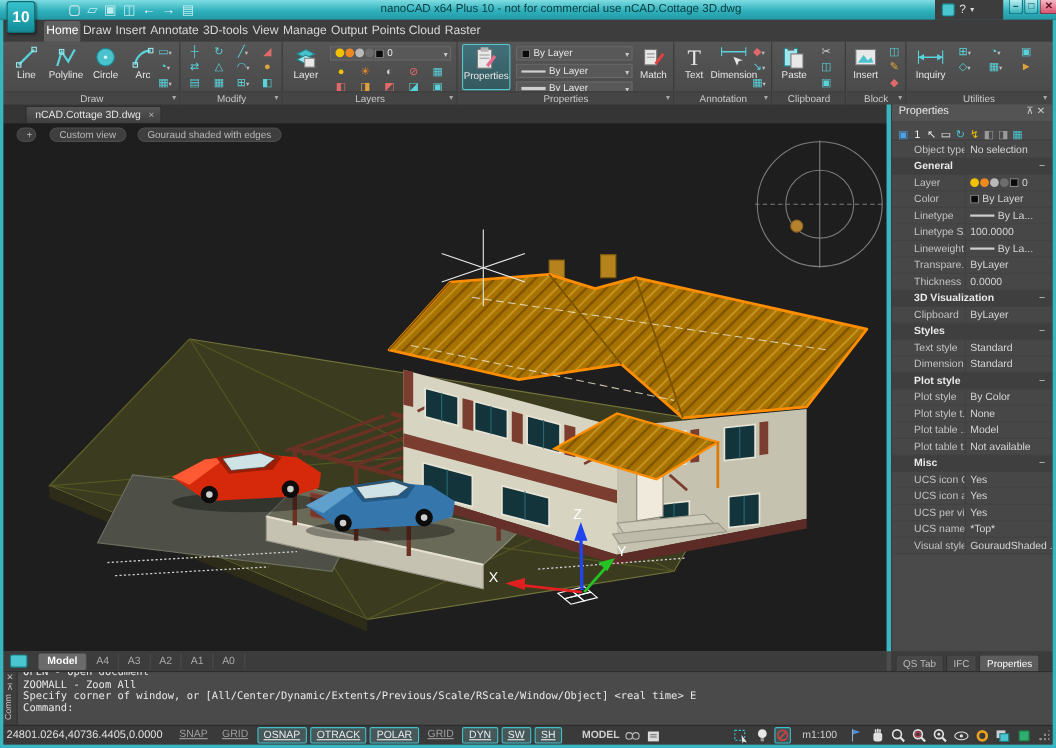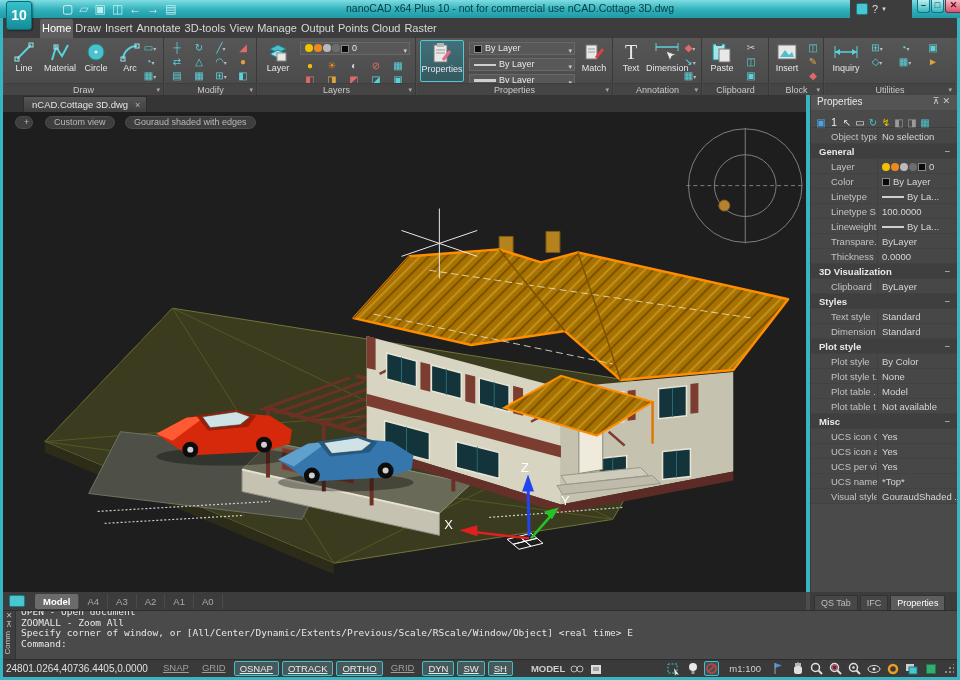--- a/index.html
+++ b/index.html
@@ -62,21 +62,21 @@
   .panel{left:810px;top:95px;width:147px;height:497px;background:#4a4a4a;border-left:1px solid #3a3a3a;}
   .phead{position:relative;height:15px;background:#545454;font-size:10px;color:#e8e8e8;padding:1px 0 0 6px;}
   .phead .tools{position:absolute;right:4px;top:1px;font-size:9px;color:#ccc;letter-spacing:3px;}
   .ptool{position:relative;height:18px;border-bottom:1px solid #3e3e3e;padding:2px 0 0 4px;white-space:nowrap;}
   .ptool span{display:inline-block;width:12px;height:13px;font-size:10px;line-height:13px;text-align:center;margin-right:1px;}
   .prows{position:absolute;left:0;top:34px;right:0;}
   .prow{display:flex;height:15px;font-size:9.5px;line-height:15px;border-bottom:1px solid #424242;background:#474747;}
   .prow .lbl{width:66px;padding-left:20px;color:#c3c3c3;overflow:hidden;white-space:nowrap;}
   .prow .val{flex:1;padding-left:4px;color:#d6d6d6;border-left:1px solid #404040;overflow:hidden;white-space:nowrap;}
   .prow.sec{background:#3f3f3f;font-weight:bold;color:#e9e9e9;}
-  .prow.sec .lbl{width:auto;flex:1;padding-left:8px;color:#e9e9e9;}
+  .prow.sec .lbl{width:auto;flex:1;padding-left:8px;color:#e9e9e9;margin-left:12px;}
   .prow.sec .minus{padding-right:7px;color:#cfcfcf;font-weight:normal;}
   .mini{display:inline-block;width:8px;height:8px;border-radius:50%;vertical-align:-1px;margin-right:1px;}
   .panel-tabs{left:810px;top:592px;width:147px;height:18px;background:#3c3c3c;display:flex;align-items:flex-end;padding-left:4px;gap:2px;}
   .ptab{font-size:9px;color:#bdbdbd;background:#474747;border:1px solid #323232;border-bottom:none;
     padding:2px 6px 2px;border-radius:2px 2px 0 0;}
   .ptab.active{background:#5d5d5d;color:#fff;}
 
   
   .layoutbar{left:3px;top:592px;width:803px;height:18px;background:#3c3c3c;display:flex;align-items:center;padding-left:6px;}
   .lt-icon{width:16px;height:12px;background:#49c6cf;border:1px solid #1b7d87;border-radius:2px;margin-right:10px;}
@@ -156,21 +156,21 @@
             <line x1="4" y1="18" x2="18" y2="4" stroke="#5ad2da" stroke-width="2"></line>
             <rect x="2" y="16" width="4" height="4" fill="none" stroke="#9fe6ec"></rect>
             <rect x="16" y="2" width="4" height="4" fill="none" stroke="#9fe6ec"></rect>
           </svg>
         <span>Line</span></div>
       <div class="bigbtn" style="left:38px">
         <svg width="22" height="22">
             <polyline points="3,19 7,6 13,15 19,4" fill="none" stroke="#5ad2da" stroke-width="2"></polyline>
             <rect x="5" y="4" width="4" height="4" fill="none" stroke="#9fe6ec"></rect>
           </svg>
-        <span>Material</span></div>
+        <span>Polyline</span></div>
       <div class="bigbtn" style="left:74px">
         <svg width="22" height="22">
             <circle cx="11" cy="11" r="8" fill="#49c2cb" stroke="#1e858e"></circle>
             <circle cx="11" cy="11" r="1.6" fill="#d6f6f8"></circle>
           </svg>
         <span>Circle</span></div>
       <div class="bigbtn" style="left:108px">
         <svg width="22" height="22">
             <path d="M4,18 A14,14 0 0 1 18,5" fill="none" stroke="#5ad2da" stroke-width="2"></path>
             <rect x="2" y="16" width="4" height="4" fill="none" stroke="#9fe6ec"></rect>
@@ -657,21 +657,21 @@
     <div class="cmd-lines" id="cmd-lines"><div>OPEN - Open document</div><div>ZOOMALL - Zoom All</div><div>Specify corner of window, or [All/Center/Dynamic/Extents/Previous/Scale/RScale/Window/Object] &lt;real time&gt; E</div><div>Command:</div></div>
   </div>
 
   <div class="abs statusbar">
     <span class="coords">24801.0264,40736.4405,0.0000</span>
     <span id="toggles" style="display:flex;gap:3px">
         <span class="tog">SNAP</span>
         <span class="tog">GRID</span>
         <span class="tog on">OSNAP</span>
         <span class="tog on">OTRACK</span>
-        <span class="tog on">ORTHO</span>
+        <span class="tog on">POLAR</span>
         <span class="tog">GRID</span>
         <span class="tog on">DYN</span>
         <span class="tog on">SW</span>
         <span class="tog on">SH</span>
       </span>
     <span class="model-lbl">MODEL</span>
     <span class="si">
         <svg width="14" height="10">
           <circle cx="4" cy="5" r="3" fill="none" stroke="#bbb"></circle>
           <circle cx="10" cy="5" r="3" fill="none" stroke="#bbb"></circle>

